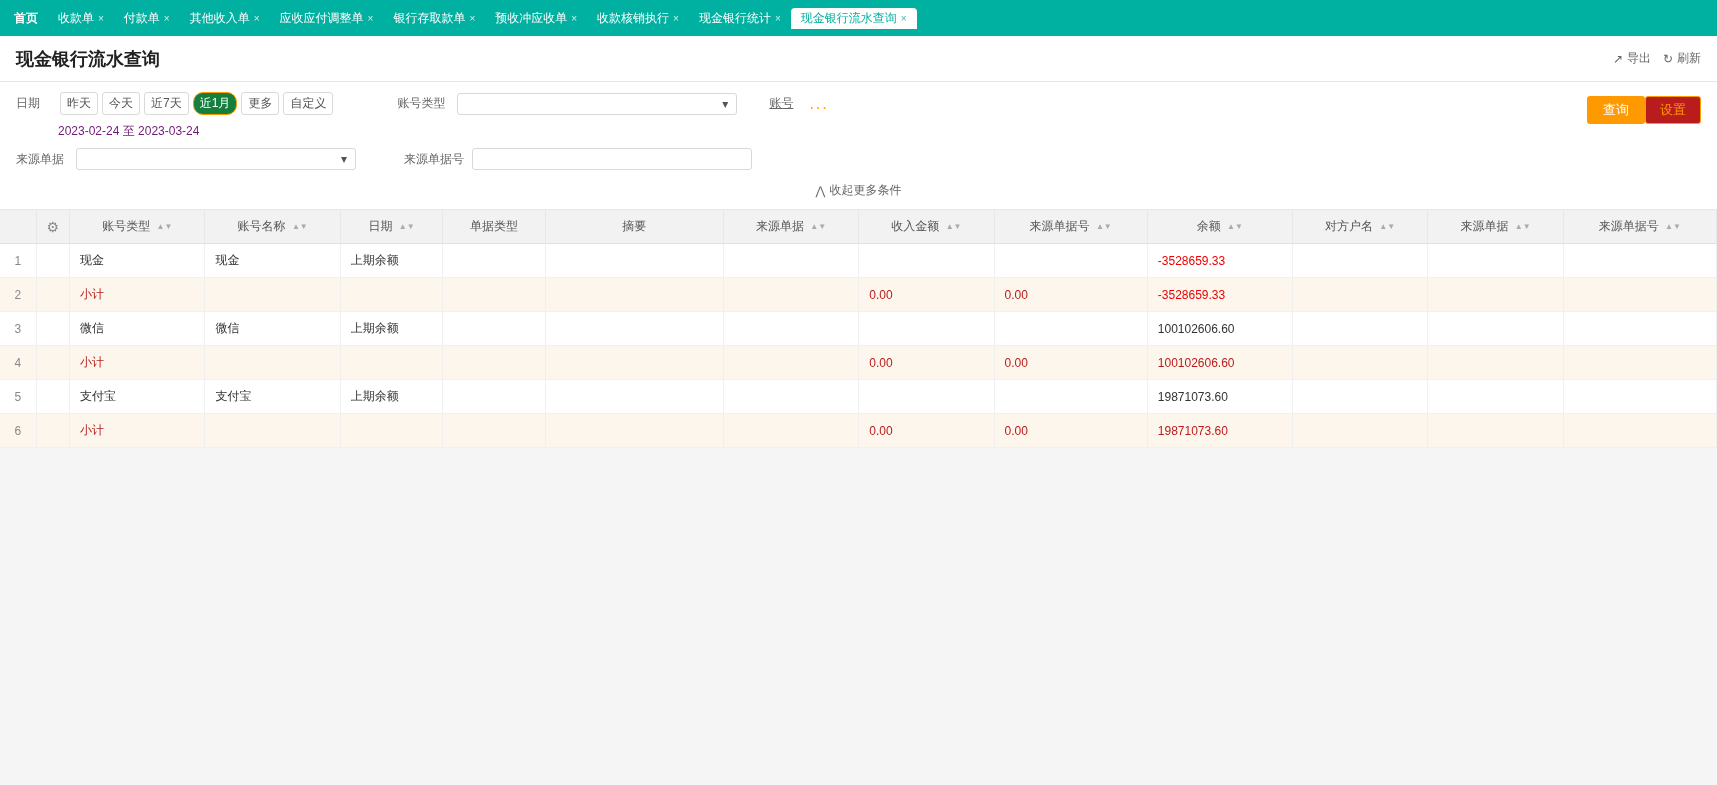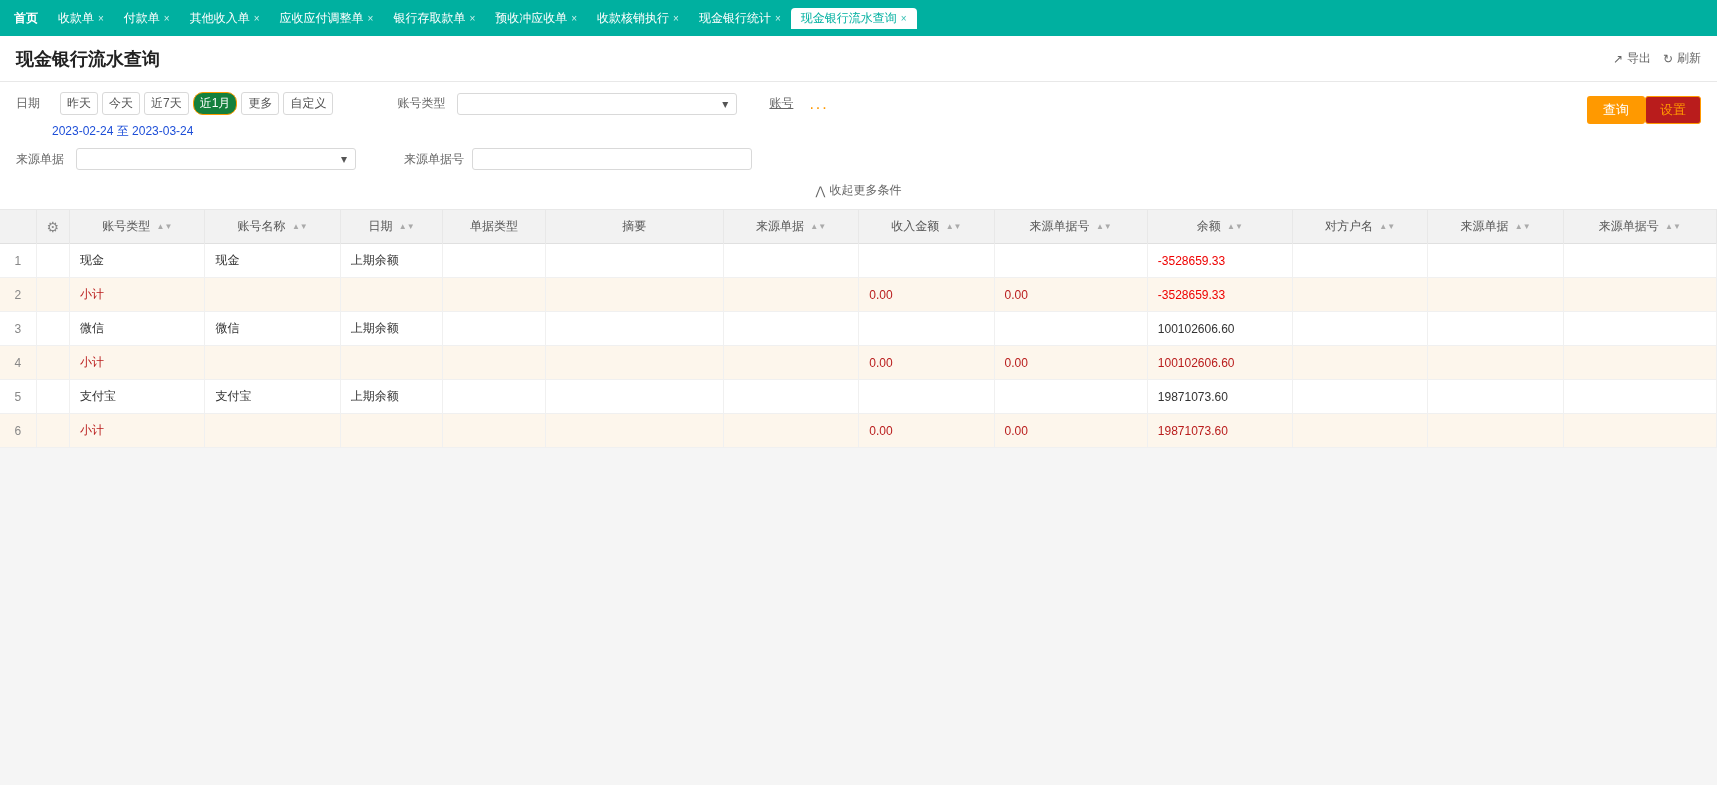--- a/index.html
+++ b/index.html
@@ -101,21 +101,22 @@
       color: #555;
     }
     .date-btn.active {
       background: #15803d;
       border-color: #f90;
       color: #fff;
       border-radius: 10px;
     }
     .date-range {
       font-size: 12px;
-      color: #1d4ed8;
+      color: #701a75;
+      margin-left: 6px;
     }
     .filter-select {
       display: inline-flex;
       align-items: center;
       border: 1px solid #d9d9d9;
       border-radius: 3px;
       padding: 3px 8px;
       min-width: 200px;
       cursor: pointer;
       background: #fff;

